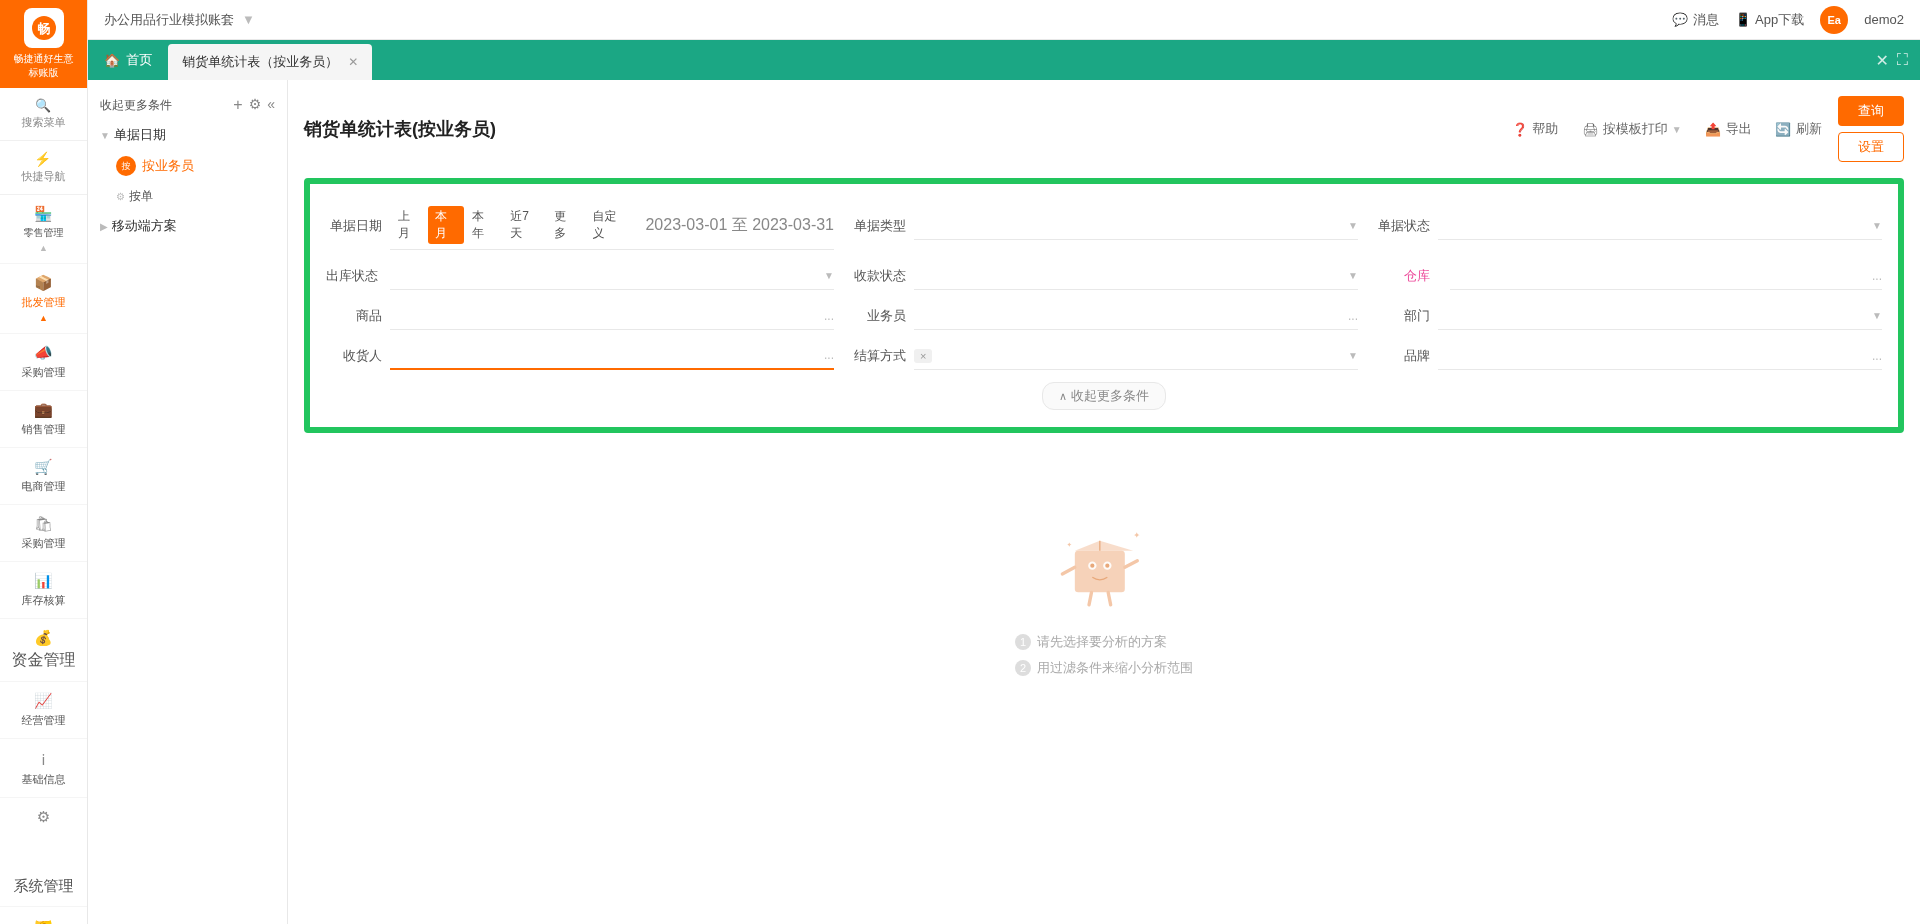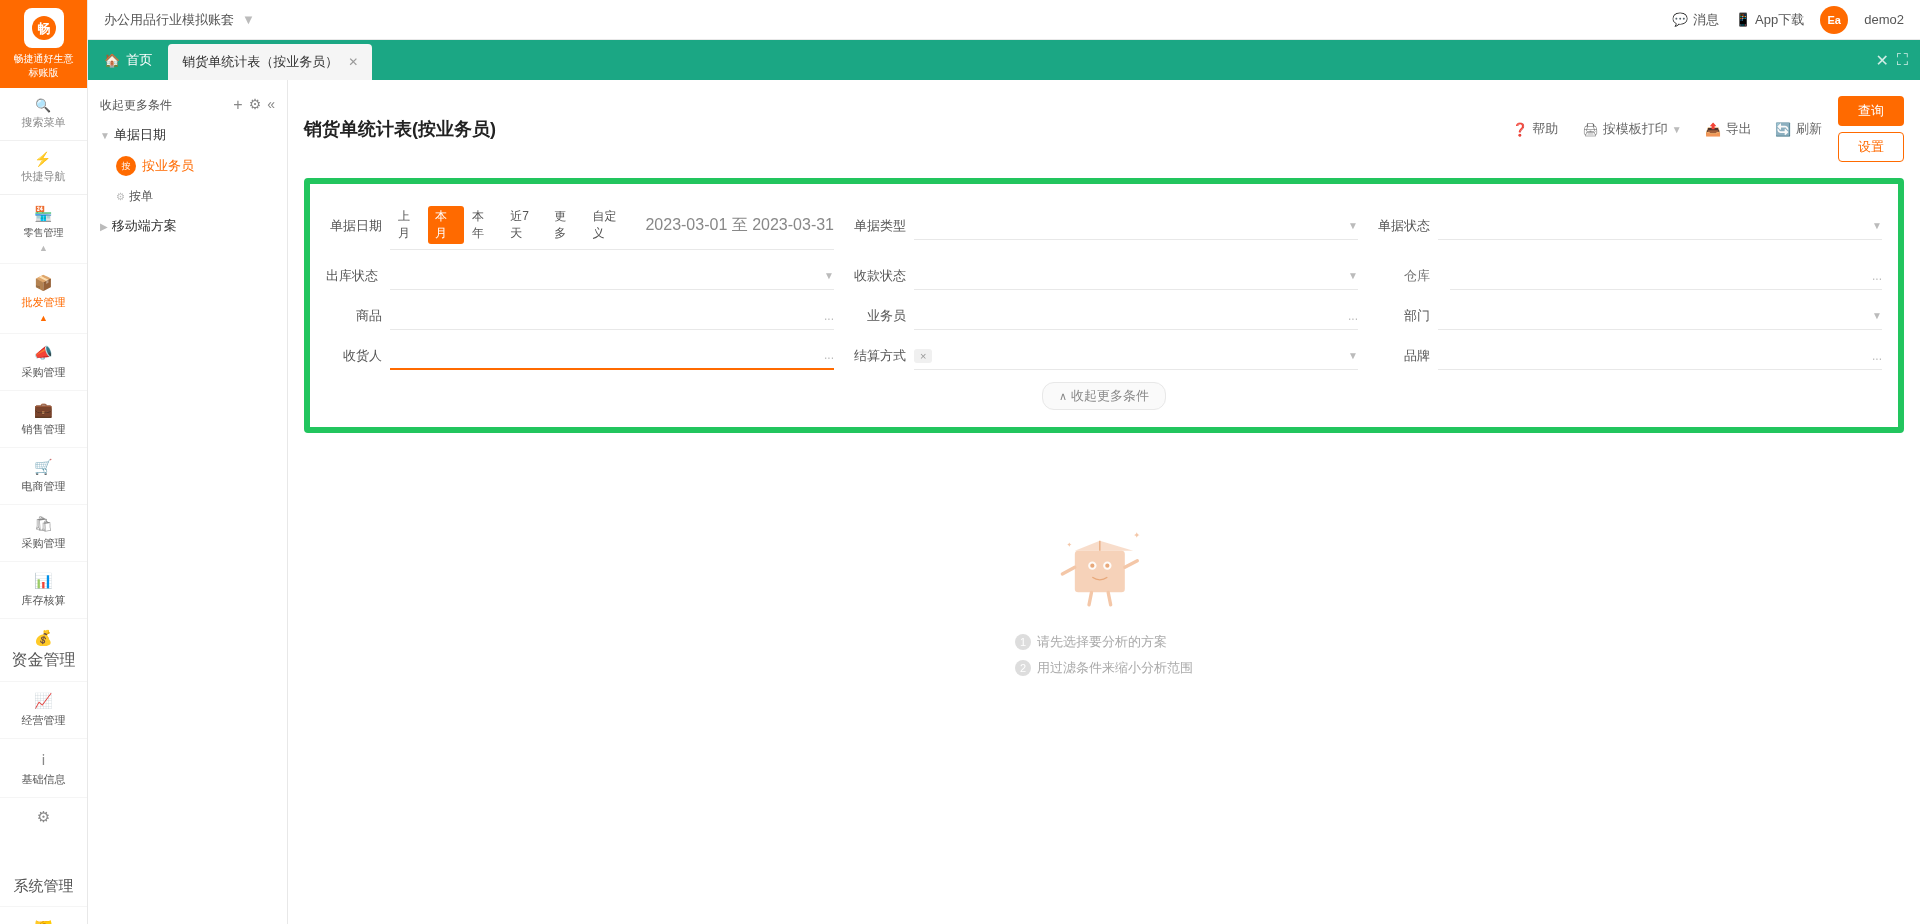--- a/index.html
+++ b/index.html
@@ -316,21 +316,21 @@
             </div>
           </div>
           <div style="display:flex;align-items:center;">
             <span style="color:#555;font-size:13px;white-space:nowrap;min-width:56px;text-align:right;margin-right:8px;flex-shrink:0;">收款状态</span>
             <div style="flex:1;border-bottom:1px solid #e8e8e8;padding:4px 0;display:flex;align-items:center;min-height:28px;">
               <span style="flex:1;color:#999;font-size:13px;"></span>
               <span style="color:#bbb;font-size:10px;">▼</span>
             </div>
           </div>
           <div style="display:flex;align-items:center;">
-            <span style="color:#737373;font-size:13px;white-space:nowrap;min-width:56px;text-align:right;margin-right:20px;flex-shrink:0;">仓库</span>
+            <span style="color:#ec4899;font-size:13px;white-space:nowrap;min-width:56px;text-align:right;margin-right:20px;flex-shrink:0;">仓库</span>
             <div style="flex:1;border-bottom:1px solid #e8e8e8;padding:4px 0;display:flex;align-items:center;min-height:28px;">
               <span style="flex:1;color:#999;font-size:13px;"></span>
               <span style="color:#bbb;font-size:12px;cursor:pointer;">...</span>
             </div>
           </div>
         </div>
 
         <div style="display:grid;grid-template-columns:1fr 1fr 1fr;gap:0 16px;margin-bottom:12px;">
           <div style="display:flex;align-items:center;">
             <span style="color:#555;font-size:13px;white-space:nowrap;min-width:56px;text-align:right;margin-right:8px;flex-shrink:0;">商品</span>

